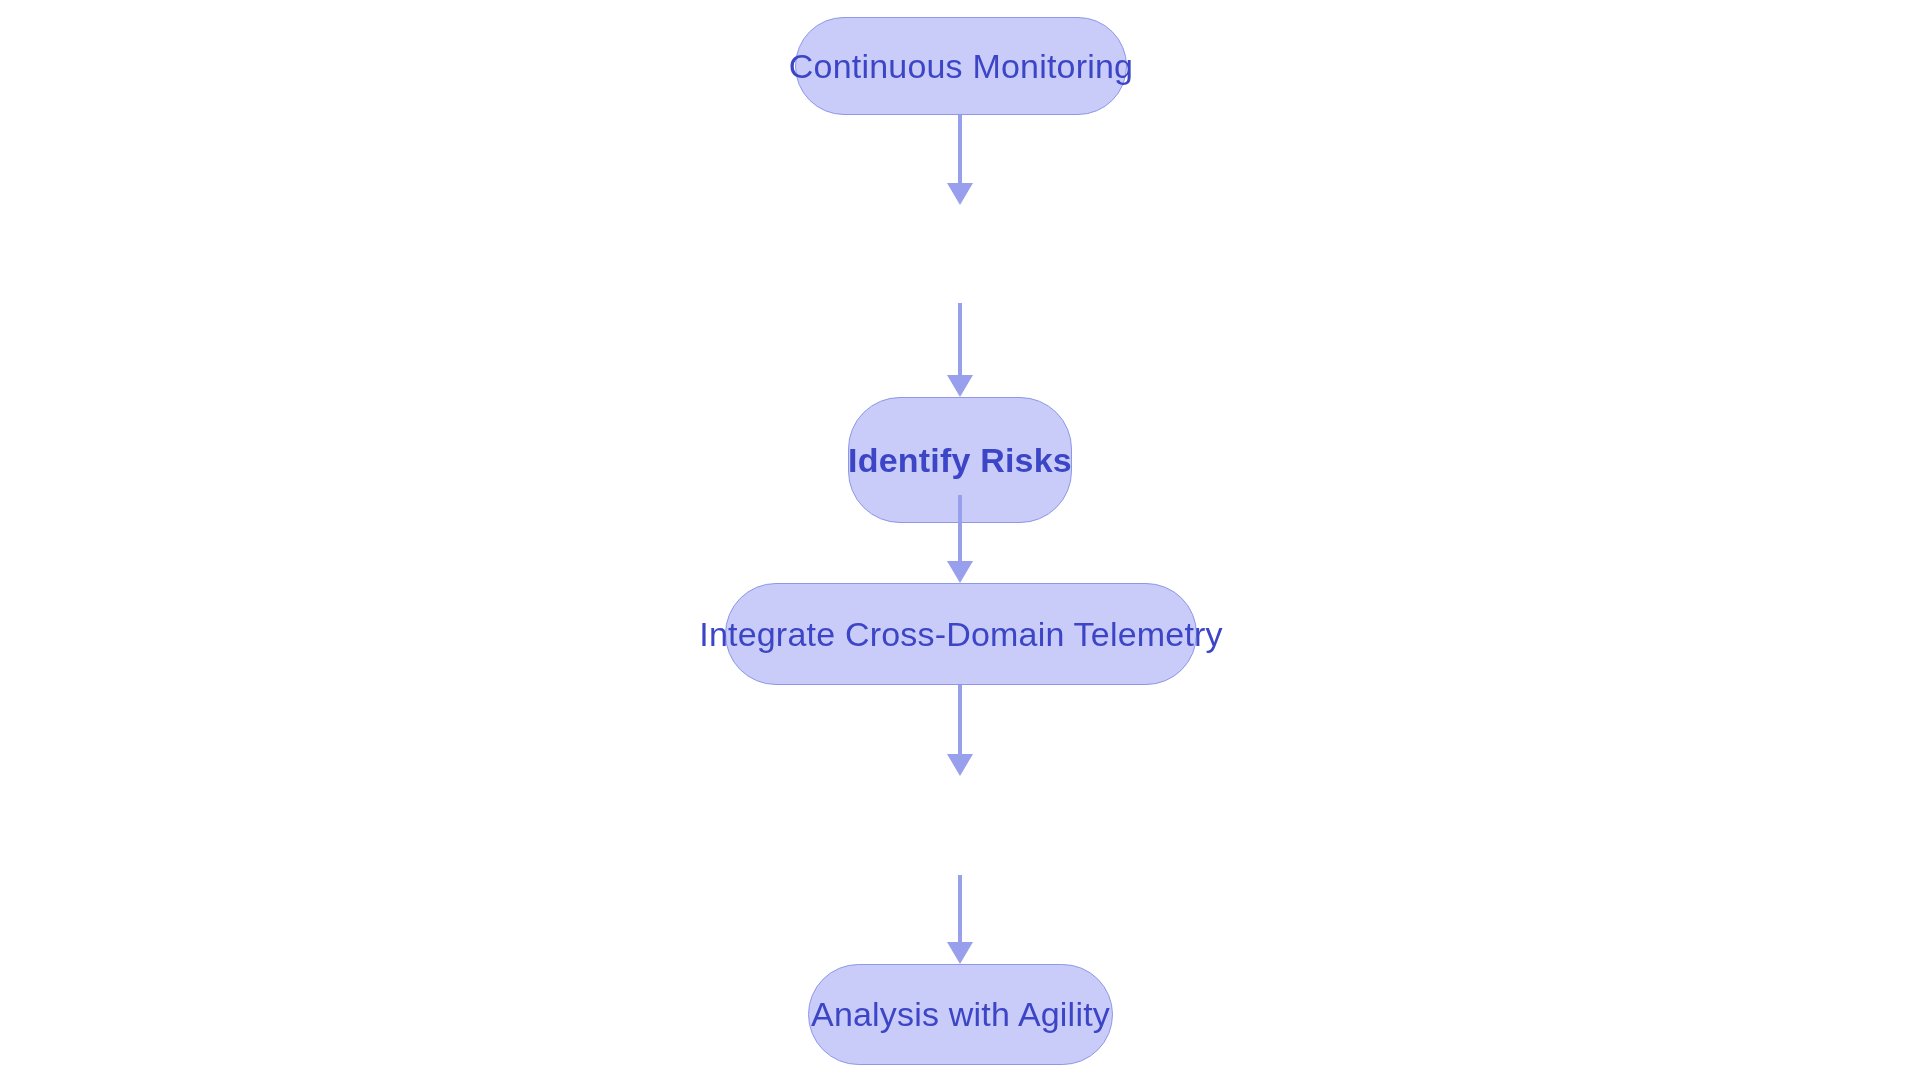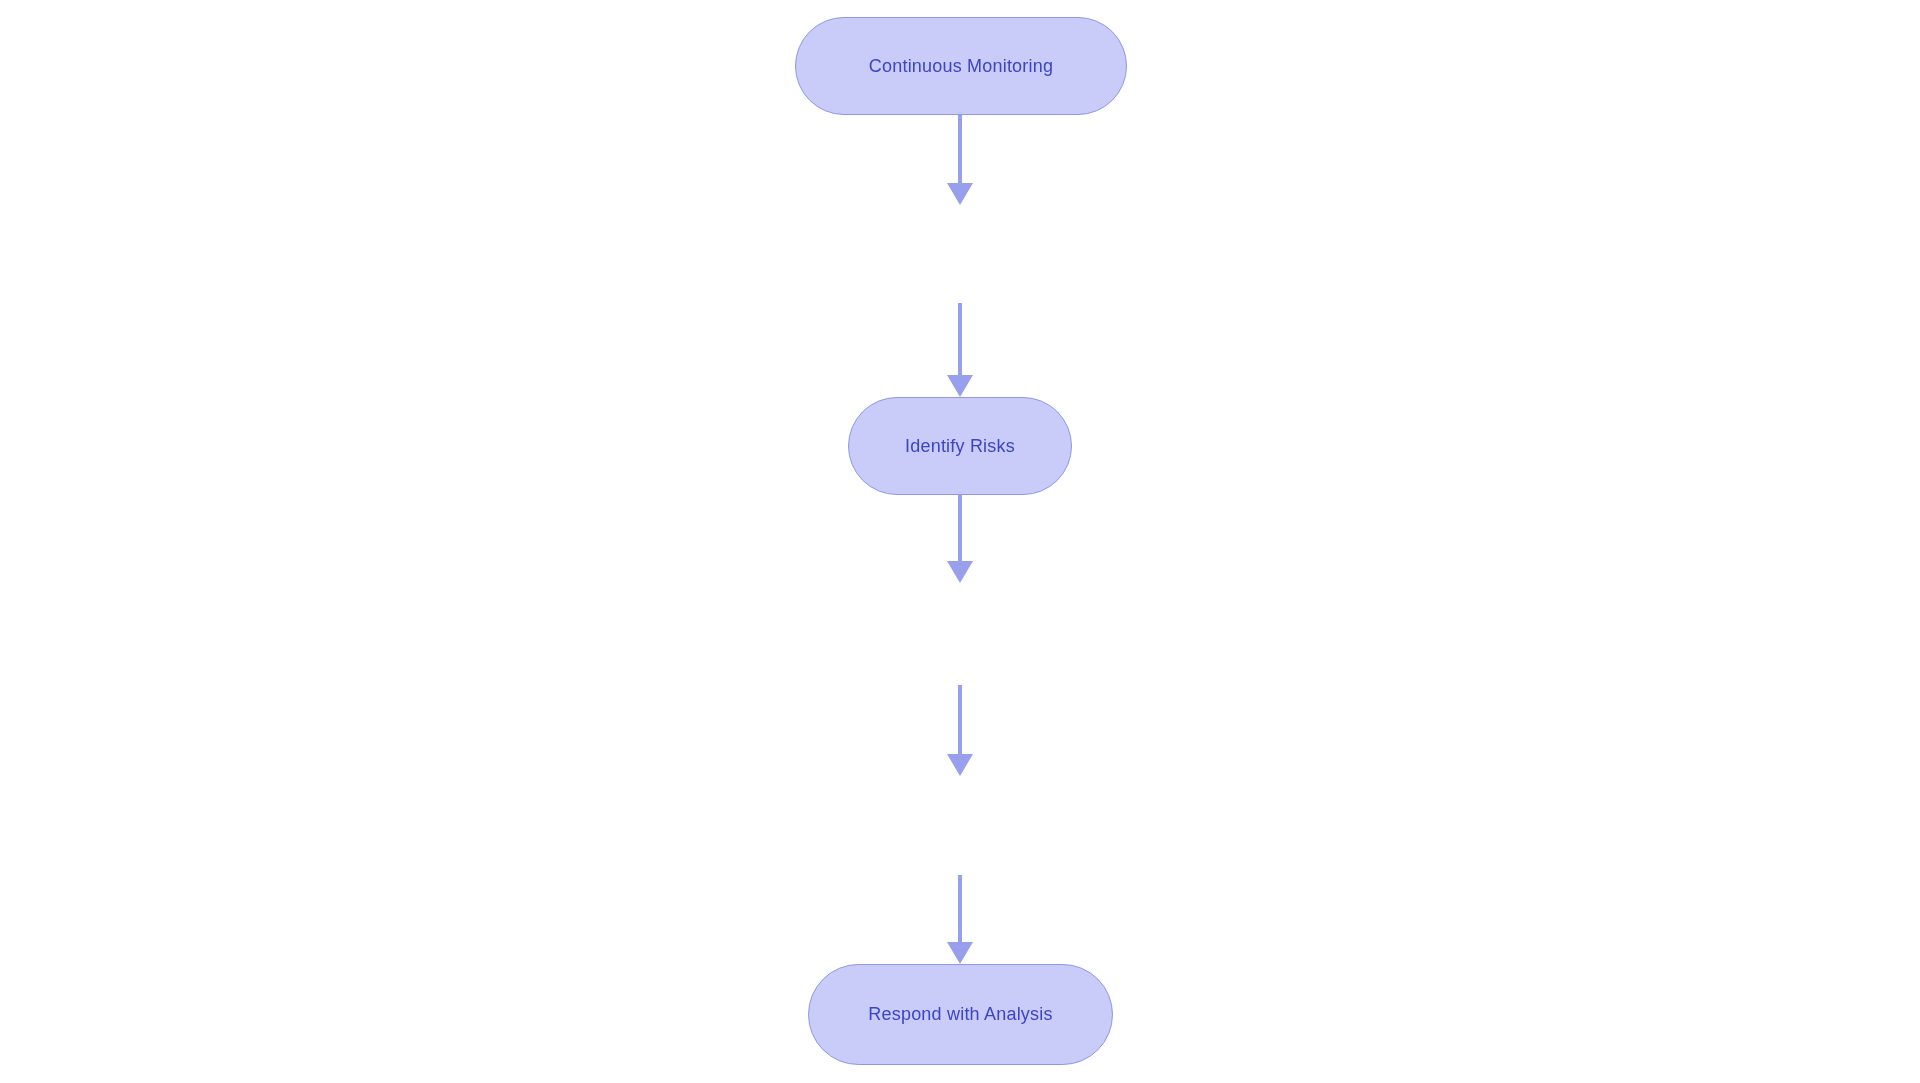--- a/index.html
+++ b/index.html
@@ -21,28 +21,28 @@
   }
   .node {
     position: absolute;
     display: flex;
     align-items: center;
     justify-content: center;
     background: var(--node-fill);
     border: 1.5px solid var(--node-border);
     border-radius: 52px;
     color: var(--node-text);
-    font-size: 18px;
+    font-size: 34px;
     letter-spacing: 0.2px;
     text-align: right;
     white-space: nowrap;
   }
   .node-1 { left: 795px; top: 17px;  width: 332px; height: 98px; }
   .node-2 { left: 789px; top: 204px; width: 344px; height: 99px; }
-  .node-3 { left: 848px; top: 397px; width: 224px; height: 98px; }
+  .node-3 { left: 848px; top: 397px; width: 224px; height: 126px; font-weight: bold; }
   .node-4 { left: 725px; top: 583px; width: 472px; height: 102px; }
   .node-5 { left: 822px; top: 776px; width: 277px; height: 99px; }
   .node-6 { left: 808px; top: 964px; width: 305px; height: 101px; }
 
   .arrow-line {
     position: absolute;
     left: 958px;
     width: 4px;
     background: var(--arrow);
   }
@@ -79,23 +79,24 @@
 
 
   <div class="arrow-line line-2"></div>
   <div class="arrow-head head-2"></div>
 
   <div class="node node-3">Identify Risks</div>
 
   <div class="arrow-line line-3"></div>
   <div class="arrow-head head-3"></div>
 
+  <div class="node node-4">Integrate Cross-Domain Telemetry</div>
 
   <div class="arrow-line line-4"></div>
   <div class="arrow-head head-4"></div>
 
 
   <div class="arrow-line line-5"></div>
   <div class="arrow-head head-5"></div>
 
-  <div class="node node-6">Respond with Analysis</div>
+  <div class="node node-6">Analysis with Agility</div>
 
 </div>
 
 </body></html>

